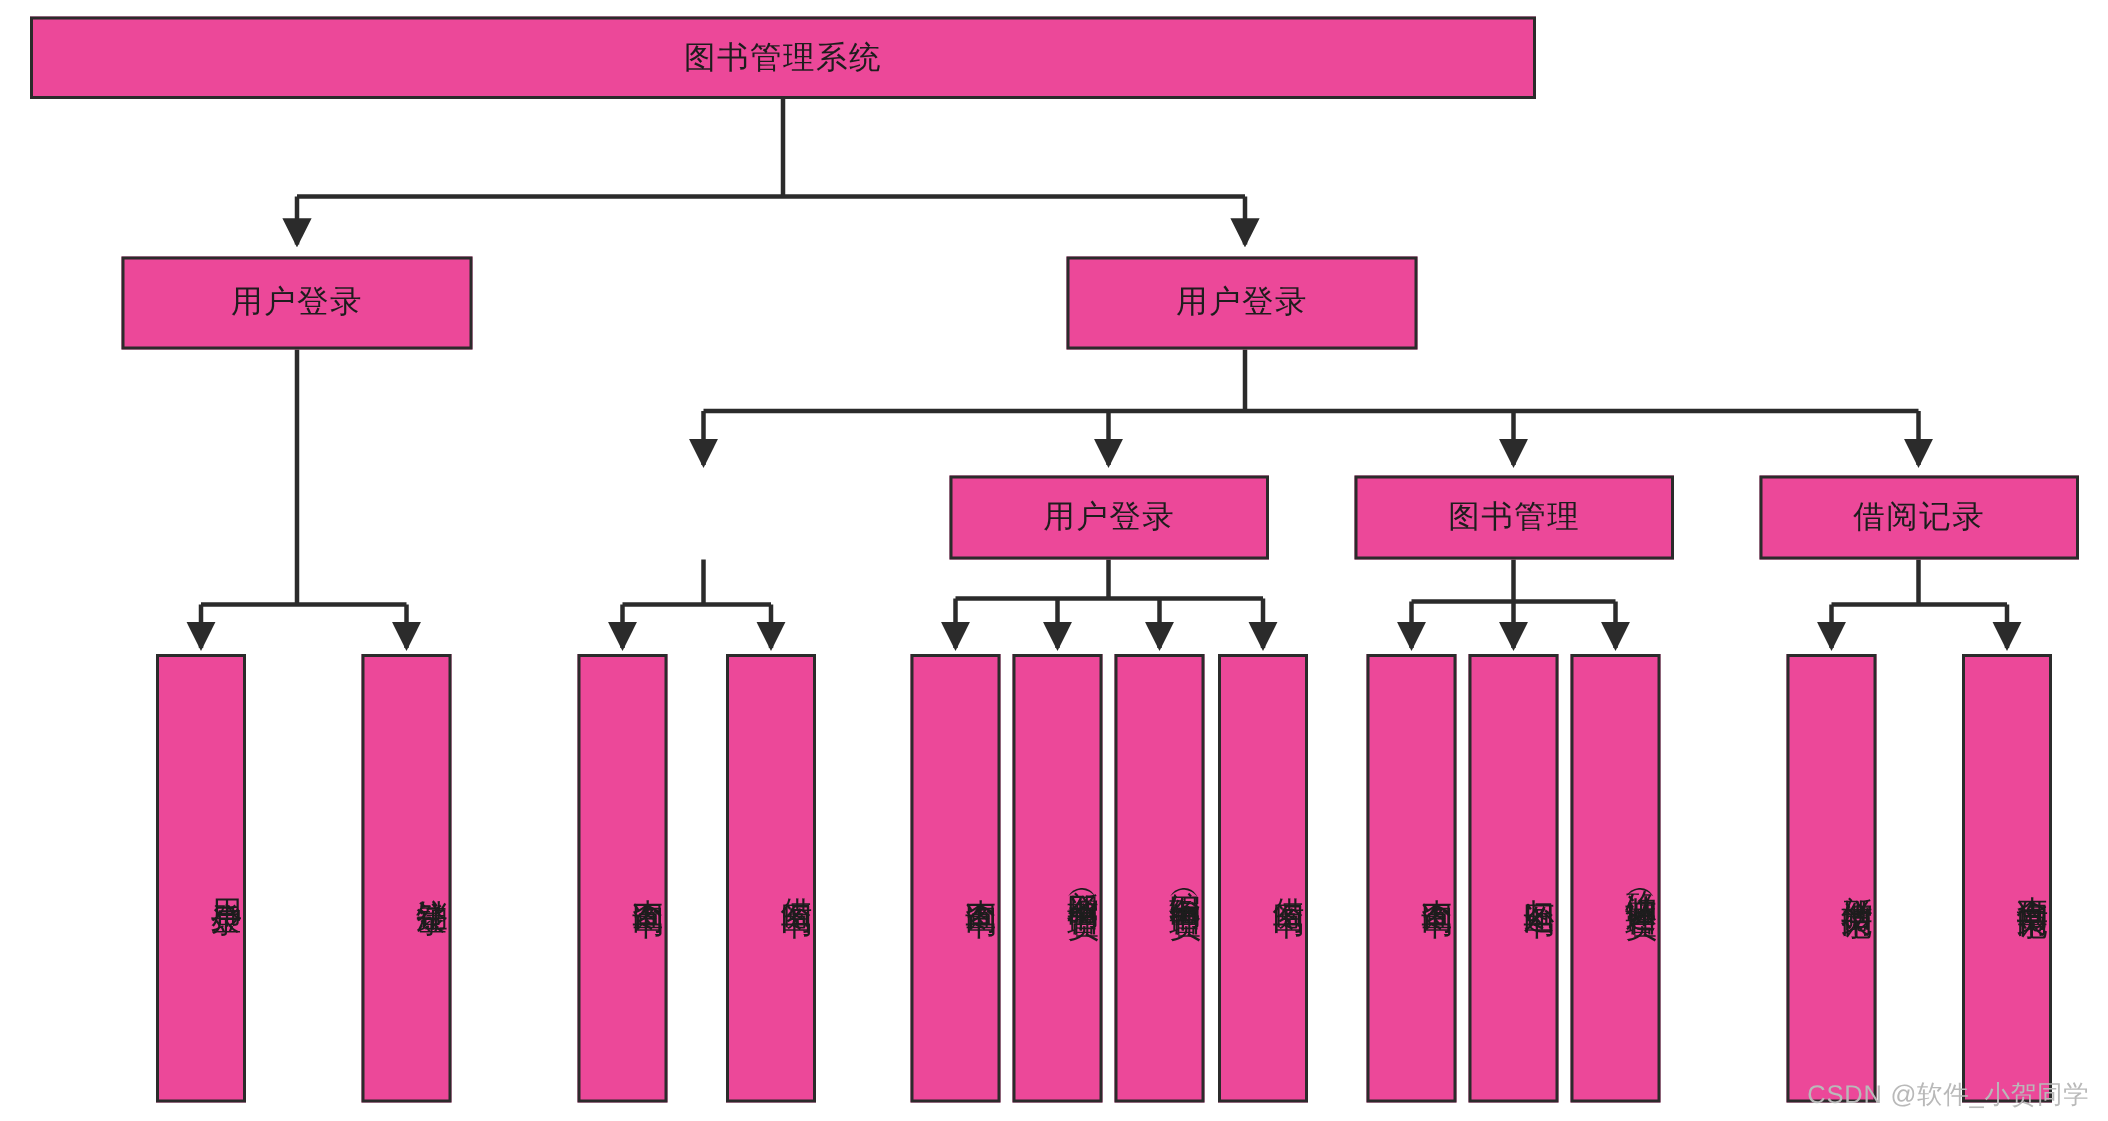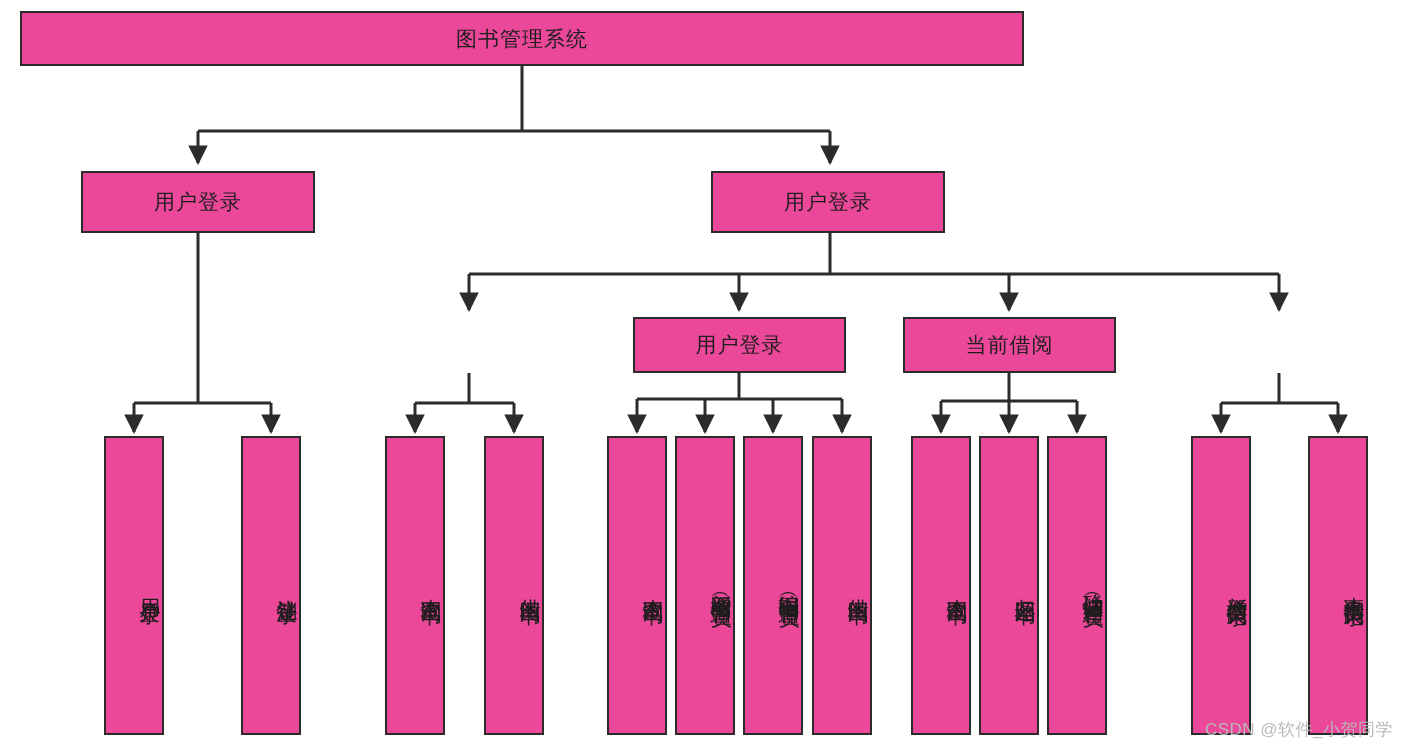--- a/index.html
+++ b/index.html
@@ -127,21 +127,24 @@
     <span>用户登录</span>
   </div>
   <div class="node h" style="left:711px; top:171px; width:234px; height:62px;">
     <span>用户登录</span>
   </div>
 
   <div class="node h" style="left:633px; top:317px; width:213px; height:56px;">
     <span>用户登录</span>
   </div>
   <div class="node h" style="left:903px; top:317px; width:213px; height:56px;">
-    <span>当前借阅</span>
+    <span>图书管理</span>
+  </div>
+  <div class="node h" style="left:1173px; top:317px; width:213px; height:56px;">
+    <span>借阅记录</span>
   </div>
 
   <div class="node v" style="left:104px; top:436px; width:60px; height:299px;">
     <span>用户登录</span>
   </div>
   <div class="node v" style="left:241px; top:436px; width:60px; height:299px;">
     <span>注销登录</span>
   </div>
 
   <div class="node v" style="left:385px; top:436px; width:60px; height:299px;">

